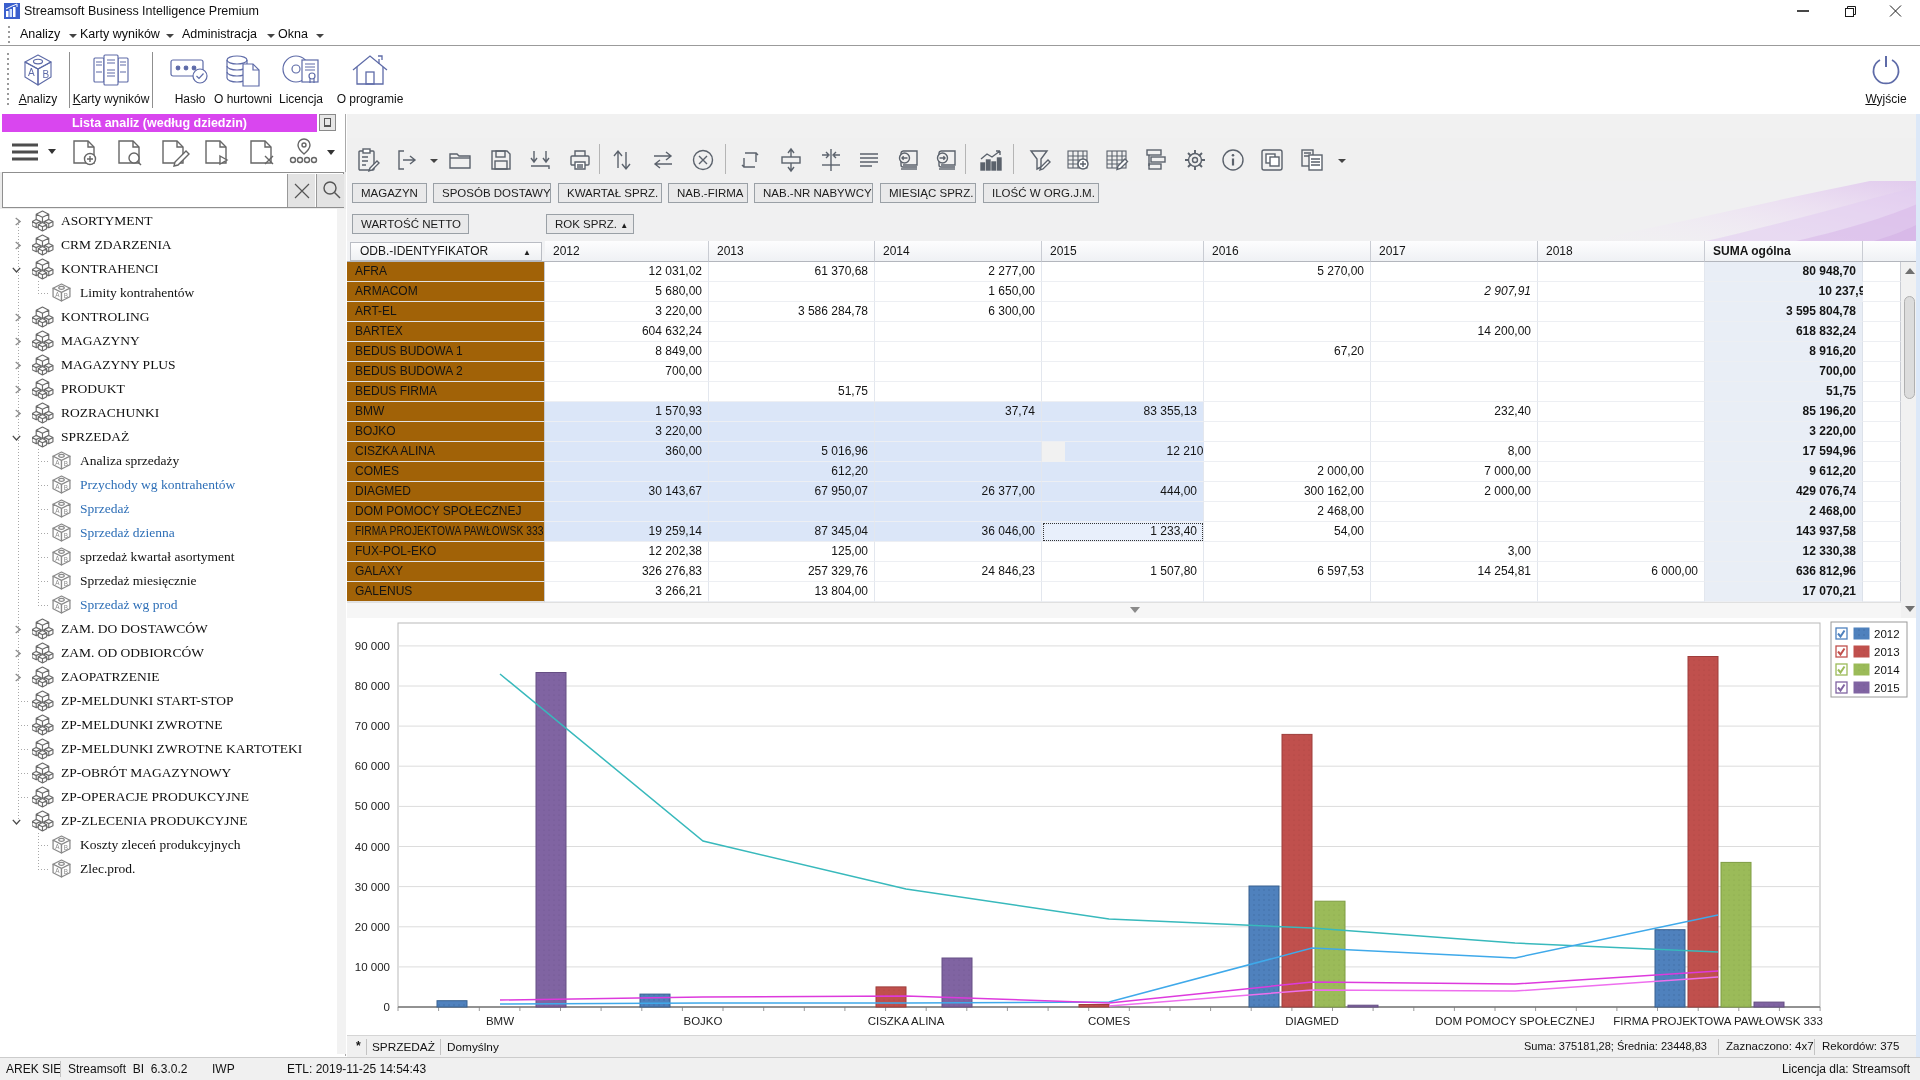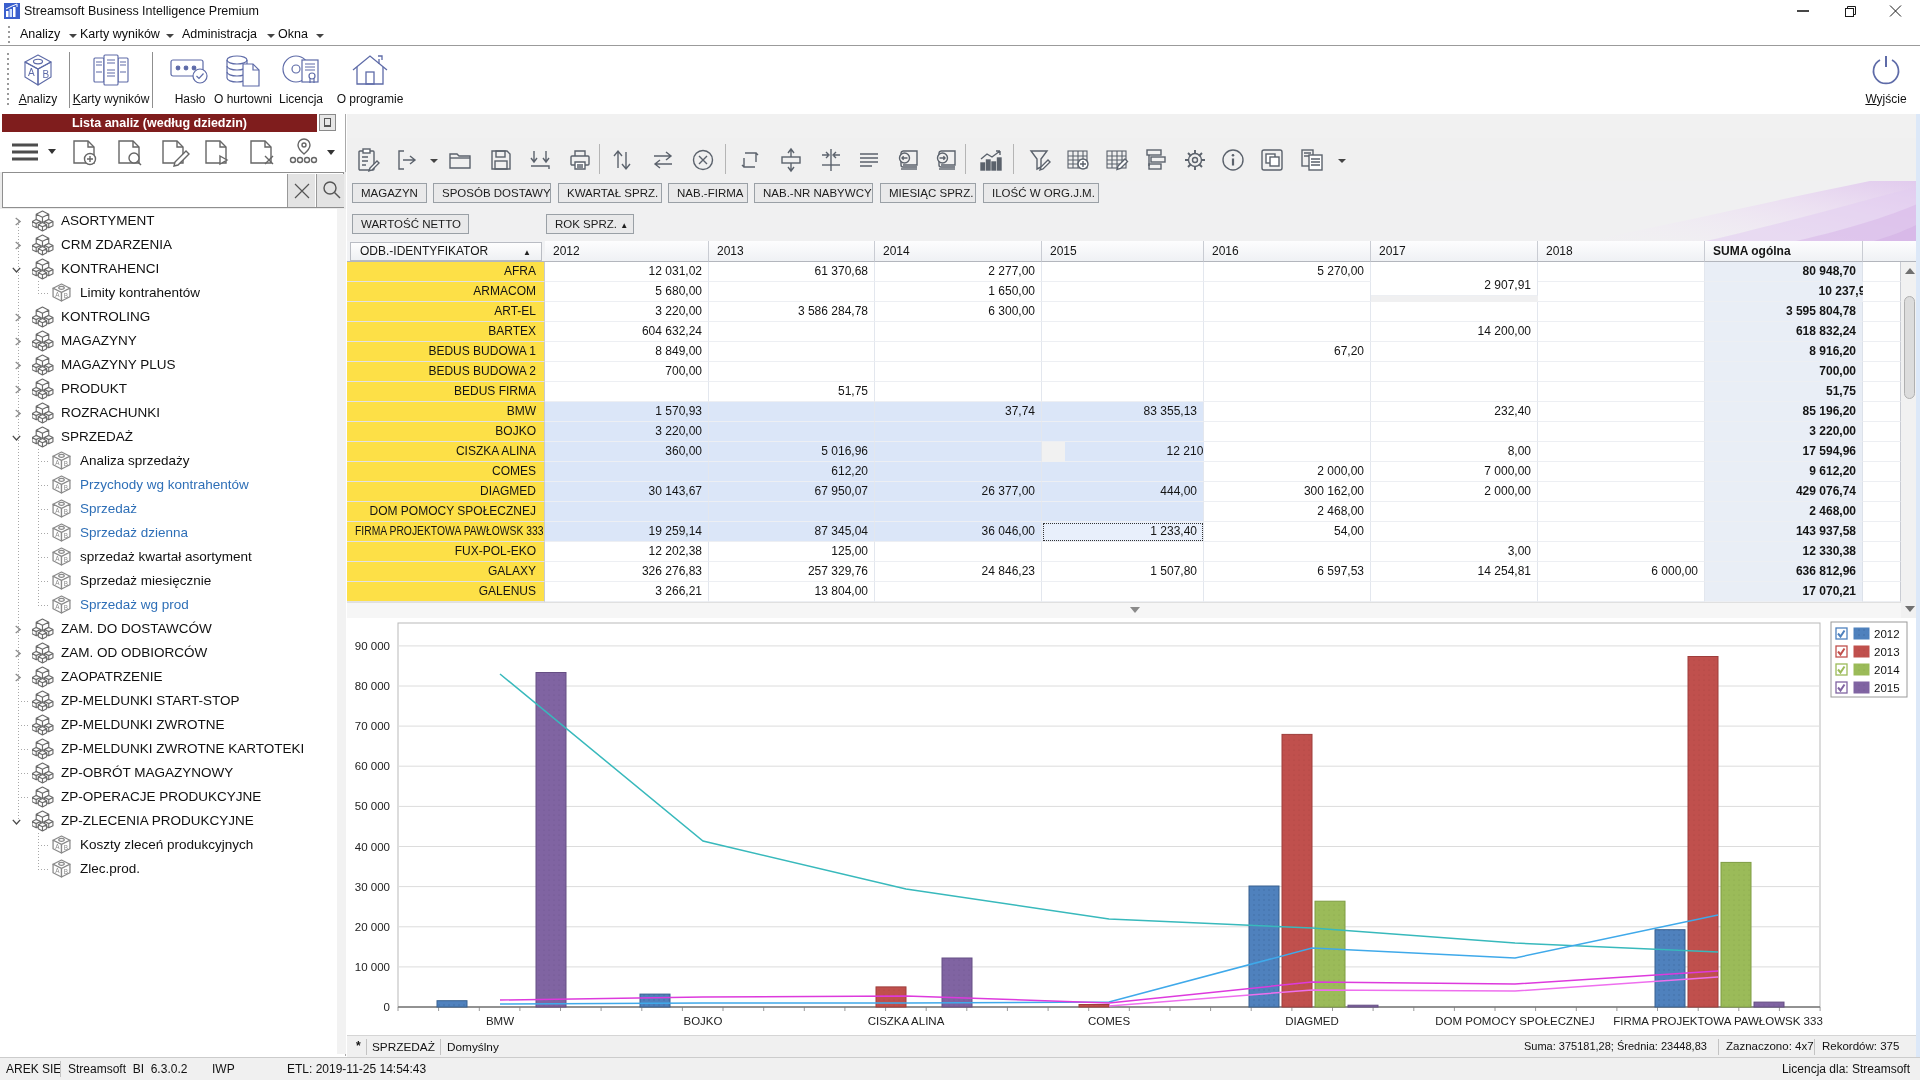--- a/index.html
+++ b/index.html
@@ -15,27 +15,27 @@
 #apptoolbar{left:0;top:47px;width:1920px;height:66px;background:#fff;}
 .tbitem{position:absolute;top:5px;text-align:center;font-size:12px;color:#111;}
 .tbsep{position:absolute;top:5px;width:1px;height:56px;background:#8f8f8f;}
 .grip{position:absolute;left:7px;top:6px;width:2px;height:54px;
  background-image:repeating-linear-gradient(to bottom,#9a9a9a 0 2px,transparent 2px 5px);}
 .gripm{position:absolute;left:8px;top:3px;width:2px;height:17px;
  background-image:repeating-linear-gradient(to bottom,#9a9a9a 0 2px,transparent 2px 5px);}
 u{text-decoration:underline;}
 
 #lpanel{left:0;top:114px;width:346px;height:942px;background:#fff;border-right:1px solid #a9a9a9;}
-#lptitle{position:absolute;left:2px;top:0px;width:315px;height:18px;background:#7f1d1d;color:#fff;
+#lptitle{position:absolute;left:2px;top:0px;width:315px;height:18px;background:#d946ef;color:#fff;
  font-size:12.5px;font-weight:bold;text-align:center;line-height:18px;}
 #lpbtn{position:absolute;left:319px;top:0px;width:17px;height:17px;background:#e6e6e6;border:1px solid #8a8a8a;}
 #lpbtn div{position:absolute;left:4px;top:3px;width:7px;height:9px;border:1px solid #555;border-bottom:2px solid #555;}
 #lpsearch{position:absolute;left:2px;top:58px;width:342px;height:36px;background:#fff;border:1px solid #8f8f8f;}
 .lsbtn{position:absolute;top:1px;width:28px;height:33px;background:#e3e3e3;border-left:1px solid #999;}
-#lptree{position:absolute;left:0;top:95px;width:337px;height:845px;background:#fff;overflow:hidden;}
+#lptree{position:absolute;left:0;top:95px;width:337px;height:845px;background:#fff;overflow:hidden;font-family:Liberation Serif, serif;}
 #lpscroll{position:absolute;left:337px;top:95px;width:9px;height:845px;background:#f2f2f2;}
 .trow{position:relative;height:24px;white-space:nowrap;}
 .trow .lbl{position:absolute;top:4px;font-size:13.5px;color:#101010;}
 .trow .lbl.blue{color:#2e6fb7;}
 .chev{position:absolute;top:8px;width:9px;height:9px;}
 .ticon{position:absolute;top:1px;}
 .dotv{position:absolute;width:1px;background-image:repeating-linear-gradient(to bottom,#a8a8a8 0 1px,transparent 1px 3px);}
 .doth{position:absolute;height:1px;background-image:repeating-linear-gradient(to right,#a8a8a8 0 1px,transparent 1px 3px);}
 
 #main{left:347px;top:114px;width:1573px;height:943px;background:#f1f1f1;}
@@ -50,22 +50,22 @@
 #chipzone{position:absolute;left:0;top:67px;width:1573px;height:126px;background:#f0f0f1;overflow:hidden;}
 .chip{position:absolute;height:20px;background:#e9e9ea;border:1px solid #9aa0a6;font-size:11.5px;
  color:#1c1c1c;line-height:18px;padding-left:8px;white-space:nowrap;overflow:hidden;}
 
 #grid{position:absolute;left:0;top:127px;width:1573px;height:251px;}
 .hcell{position:absolute;top:0;height:21px;background:linear-gradient(#fdfdfe,#eff1f4);
  border-right:1px solid #c9ccd3;border-bottom:1px solid #b3b6bd;font-size:12px;color:#151515;
  line-height:20px;padding-left:8px;}
 .gcell{position:absolute;height:20px;font-size:12px;color:#141414;line-height:19px;
  border-right:1px solid #e3e7ee;border-bottom:1px solid #edeff3;background:#fff;text-align:right;padding-right:6px;}
-.gcell.lab{background:#fde047;border-right:1px solid #c6c9d0;border-bottom:1px solid #e2e2e3;
- text-align:right;padding-left:8px;padding-right:8px;white-space:nowrap;overflow:hidden;}
+.gcell.lab{background:#a16207;border-right:1px solid #c6c9d0;border-bottom:1px solid #e2e2e3;
+ text-align:left;padding-left:8px;padding-right:8px;white-space:nowrap;overflow:hidden;}
 .gcell.sel{background:#dbe6f8;}
 .gcell.suma{background:#e9eef6;font-weight:bold;border-right:1px solid #dde2ea;}
 
 #chartwrap{position:absolute;left:0;top:504px;width:1573px;height:417px;background:#fff;}
 #mstatus{position:absolute;left:0;top:921px;width:1573px;height:22px;background:#f0f0f0;
  border-top:1px solid #d5d5d5;font-size:12px;color:#111;}
 #appstatus{left:0;top:1057px;width:1920px;height:23px;background:#f0f0f0;border-top:1px solid #cccccc;
  font-size:12px;color:#111;}
 .vsep{position:absolute;top:3px;width:1px;height:16px;background:#c3c3c3;}
 svg{display:block;}
@@ -699,21 +699,21 @@
       <div class="gcell" style="left:1024px;top:21px;width:167px;"></div>
       <div class="gcell" style="left:1191px;top:21px;width:167px;"></div>
       <div class="gcell suma" style="left:1358px;top:21px;width:158px">80 948,70</div>
       <div class="gcell" style="left:1516px;top:21px;width:38px;border-right:1px solid #c9ccd3"></div>
       <div class="gcell lab" style="left:0px;top:41px;width:198px">ARMACOM</div>
       <div class="gcell" style="left:198px;top:41px;width:164px;">5 680,00</div>
       <div class="gcell" style="left:362px;top:41px;width:166px;"></div>
       <div class="gcell" style="left:528px;top:41px;width:167px;">1 650,00</div>
       <div class="gcell" style="left:695px;top:41px;width:162px;"></div>
       <div class="gcell" style="left:857px;top:41px;width:167px;"></div>
-      <div class="gcell" style="left:1024px;top:35px;width:167px;">2 907,91</div>
+      <div class="gcell" style="left:1024px;top:41px;width:167px;font-style:italic;">2 907,91</div>
       <div class="gcell" style="left:1191px;top:41px;width:167px;"></div>
       <div class="gcell suma" style="left:1358px;top:41px;width:174px">10 237,91</div>
       <div class="gcell" style="left:1516px;top:41px;width:38px;border-right:1px solid #c9ccd3"></div>
       <div class="gcell lab" style="left:0px;top:61px;width:198px">ART-EL</div>
       <div class="gcell" style="left:198px;top:61px;width:164px;">3 220,00</div>
       <div class="gcell" style="left:362px;top:61px;width:166px;">3 586 284,78</div>
       <div class="gcell" style="left:528px;top:61px;width:167px;">6 300,00</div>
       <div class="gcell" style="left:695px;top:61px;width:162px;"></div>
       <div class="gcell" style="left:857px;top:61px;width:167px;"></div>
       <div class="gcell" style="left:1024px;top:61px;width:167px;"></div>

